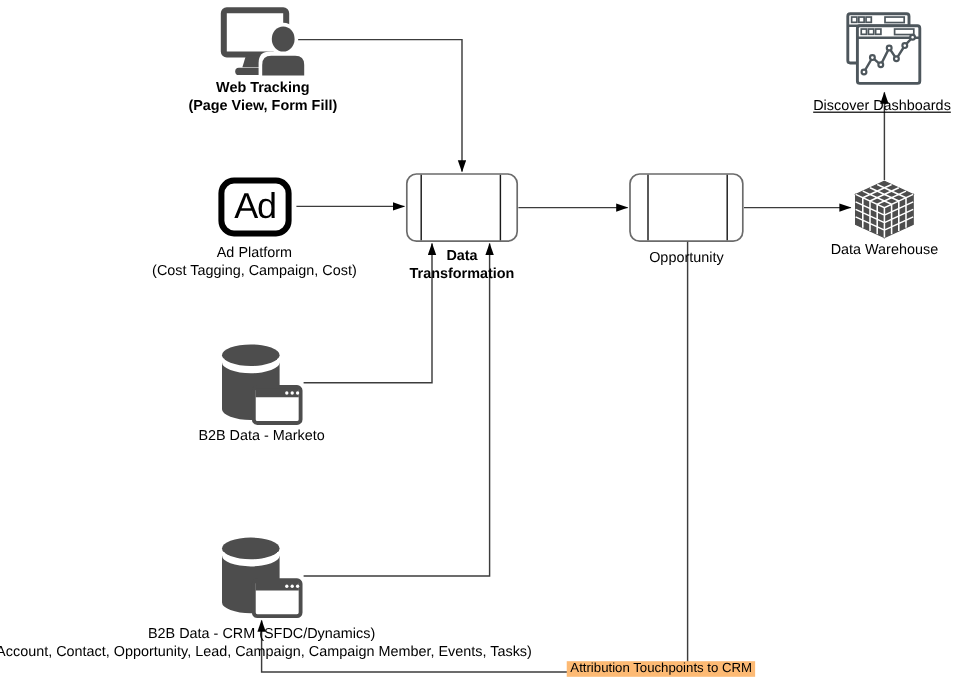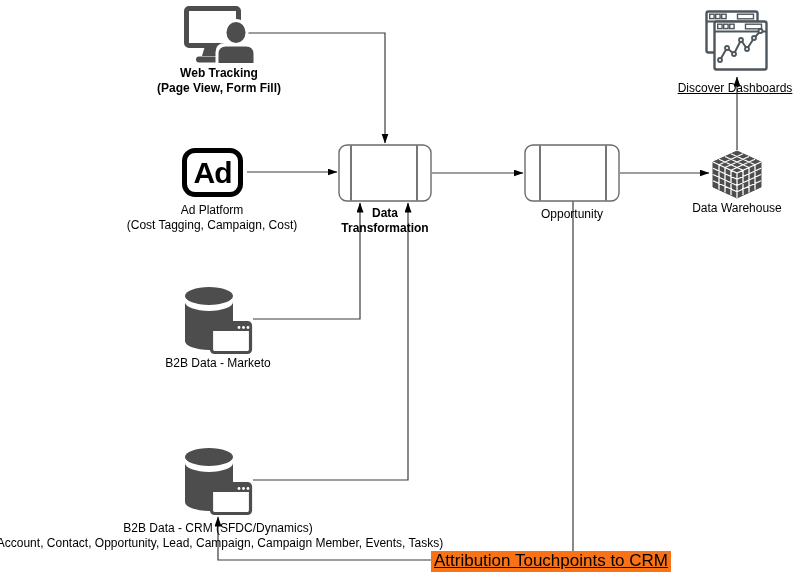--- a/index.html
+++ b/index.html
@@ -9,27 +9,27 @@
   }
   #diagram-svg { position:absolute; left:0; top:0; }
   .lbl {
     position:absolute; transform:translateX(-50%);
     font-size:12px; line-height:1.22; text-align:center; white-space:nowrap;
   }
   .lbl .line { white-space:nowrap; }
   .lbl.wrap { white-space:normal; }
   #data-transformation-label { width:96px;font-weight:bold; }
   #edge-crm-label {
-    font-size:17px; background:#f97316; padding:0 3px; transform:translateX(-50%);text-decoration:underline;
+    font-size:11px; background:#fdba74; padding:0 3px; transform:translateX(-50%);
   }
   #ad-icon {
     position:absolute; left:182px; top:148px; width:51px; height:39px;
     border:5px solid #000; border-radius:13px; background:#fff;
     display:flex; align-items:center; justify-content:center;
-    font-size:30px; font-weight:bold; letter-spacing:-1px;
+    font-size:30px; font-weight:normal; letter-spacing:-1px;
   }
 </style>
 </head>
 <body>
 
 <div id="stage">
 
   <svg id="diagram-svg" width="800" height="575" viewBox="0 0 800 575">
     <defs>
       <marker id="arrow" markerUnits="userSpaceOnUse" markerWidth="12" markerHeight="10" refX="9.5" refY="3.5" orient="auto">

